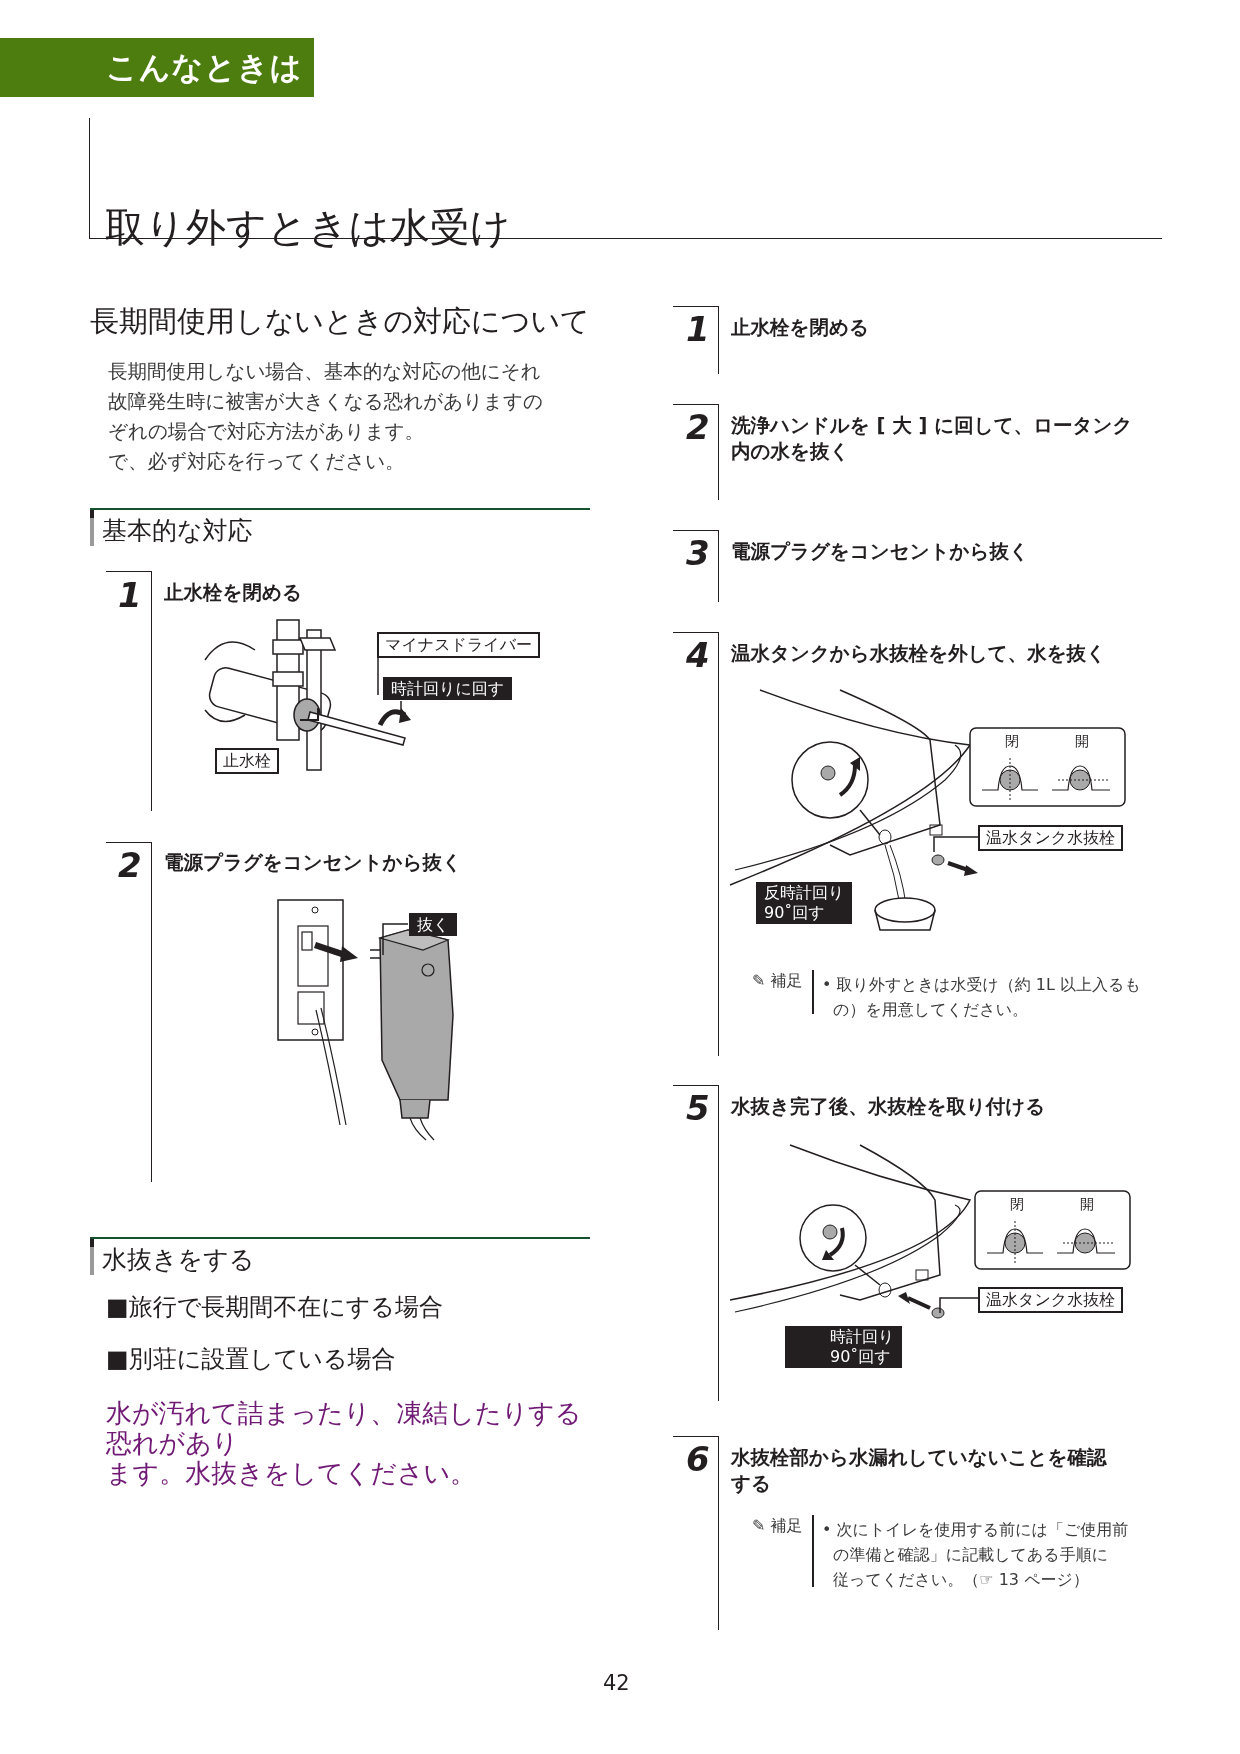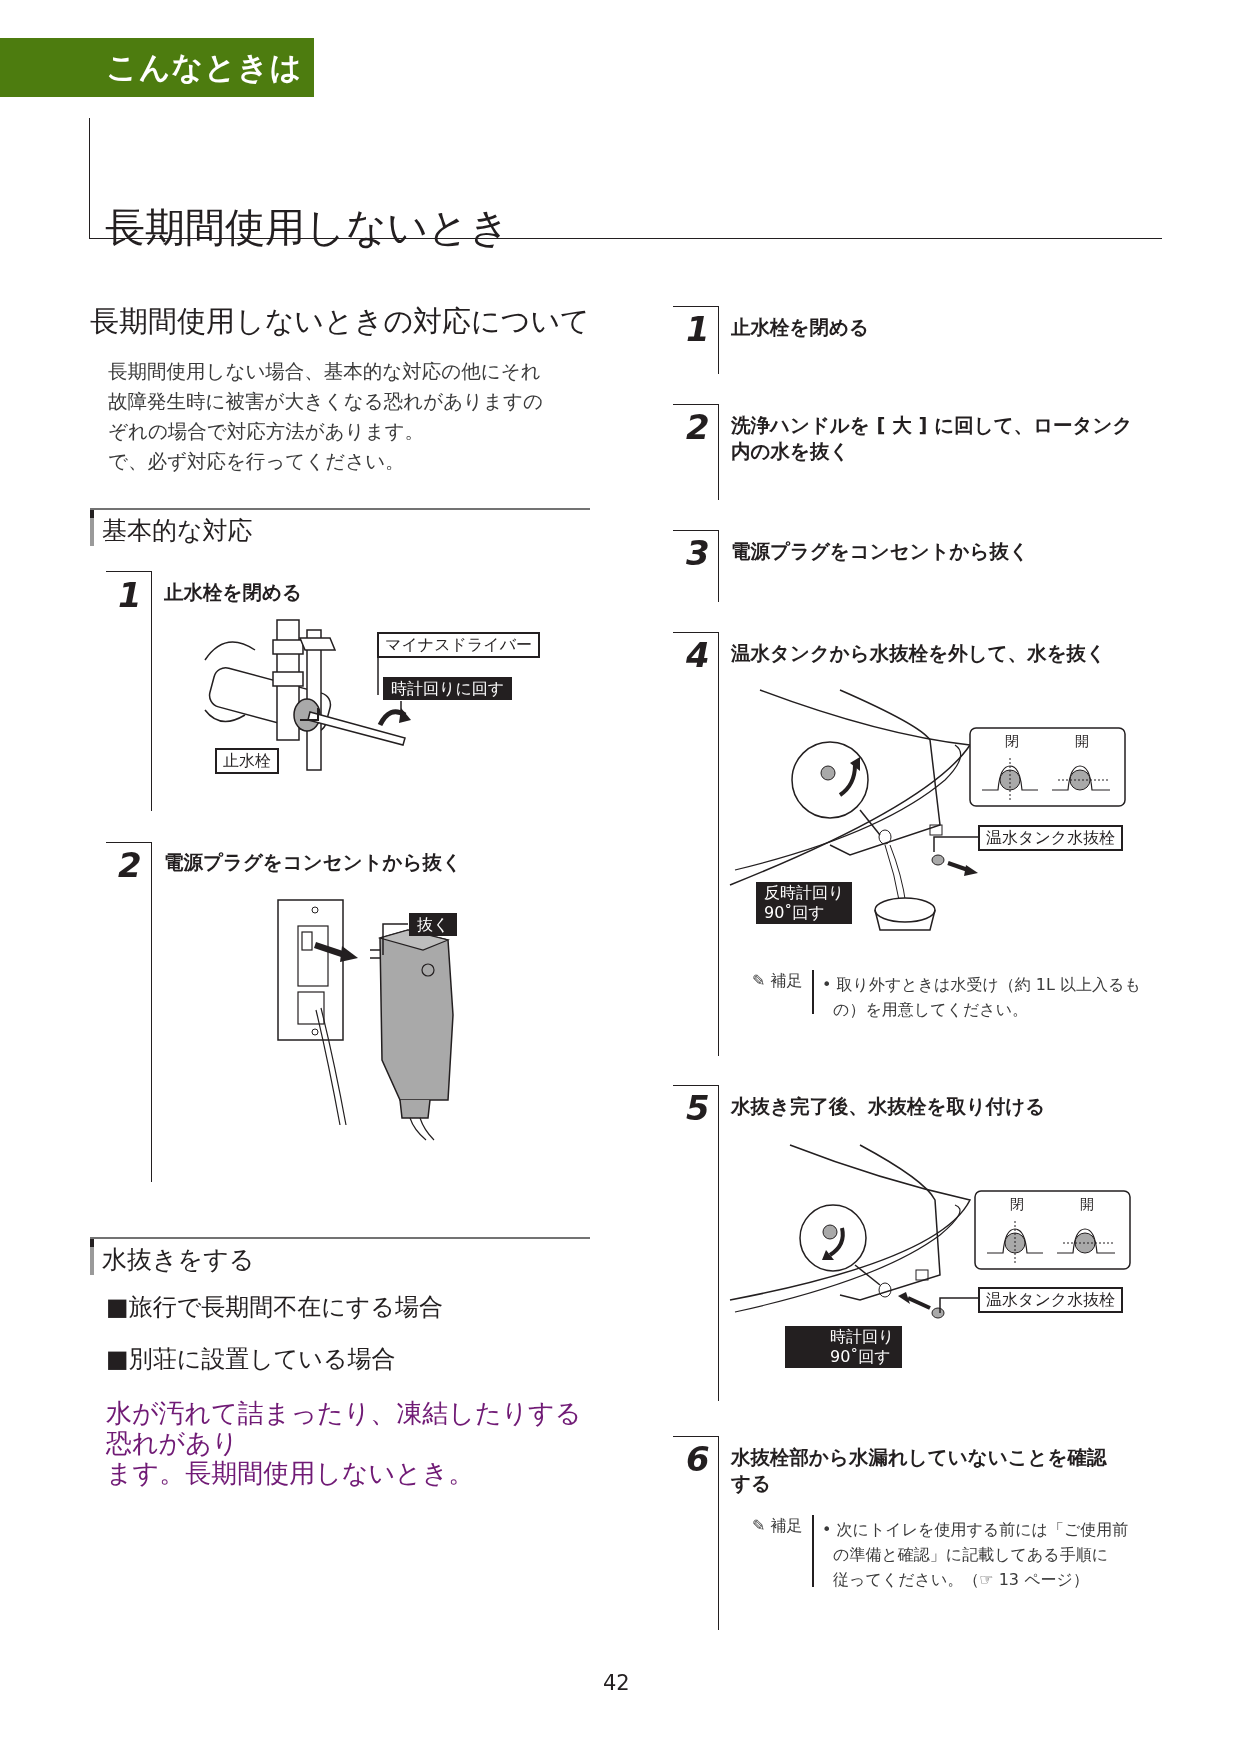--- a/index.html
+++ b/index.html
@@ -22,21 +22,21 @@
     .page-title {
       position: absolute; left: 15px; top: 62px; font-size: 40px; line-height: 1; font-weight: normal;
     }
 
     
     .sec-title { left: 90px; top: 302px; font-size: 29px; }
     .intro { left: 108px; top: 357px; width: 490px; font-size: 19.5px; line-height: 30px; color: #3a3a3a; }
 
     .subhead {
       position: absolute; left: 90px; width: 500px; height: 36px;
-      border-top: 2px solid #737373;
+      border-top: 2px solid #14532d;
       text-align: center;
     }
     .subhead .bar { position: absolute; left: 0; top: 0; width: 4px; height: 36px; background: #9a9a9a; }
     .subhead .bar::before { content: ""; position: absolute; left: 0; top: 0; width: 4px; height: 8px; background: #231f20; }
     .subhead .txt { position: absolute; left: 12px; top: 4px; font-size: 25px; }
 
     .step-num {
       position: absolute; font-style: italic; font-weight: bold; font-size: 34px; line-height: 1;
       font-family: "DejaVu Sans", sans-serif;
     }
@@ -62,21 +62,21 @@
 
     .page-num { left: 603px; top: 1671px; font-size: 21px; }
 
     svg { position: absolute; overflow: visible; }
   </style>
 </head>
 <body>
 
 <div class="abs chapter-tab">こんなときは</div>
 <div class="abs page-title-wrap">
-  <h1 class="page-title">長期間使用しないとき</h1>
+  <h1 class="page-title">取り外すときは水受け</h1>
 </div>
 
 <div class="abs sec-title">長期間使用しないときの対応について</div>
 <div class="abs intro">
   <div>長期間使用しない場合、基本的な対応の他にそれ</div>
   <div>故障発生時に被害が大きくなる恐れがありますの</div>
   <div>ぞれの場合で対応方法があります。</div>
   <div>で、必ず対応を行ってください。</div>
 </div>
 
@@ -144,21 +144,21 @@
 <div class="callout-dark" style="left:409px; top:913px;">抜く</div>
 
 <div class="subhead" style="top:1237px;">
   <div class="bar"></div>
   <div class="txt">水抜きをする</div>
 </div>
 <div class="case" style="top:1291px;">■旅行で長期間不在にする場合</div>
 <div class="case" style="top:1343px;">■別荘に設置している場合</div>
 <div class="abs warn">
   <div>水が汚れて詰まったり、凍結したりする恐れがあり</div>
-  <div>ます。長期間使用しないとき。</div>
+  <div>ます。水抜きをしてください。</div>
 </div>
 
 <div class="step-box" style="left:673px; top:306px; height:68px; border-right:none;"></div>
 <div class="step-line" style="left:718px; top:306px; height:68px;"></div>
 <div class="step-num" style="left:686px; top:312px;">1</div>
 <div class="step-title" style="left:731px; top:315px;">
   <div>止水栓を閉める</div>
 </div>
 
 <div class="step-box" style="left:673px; top:404px; height:96px; border-right:none;"></div>

